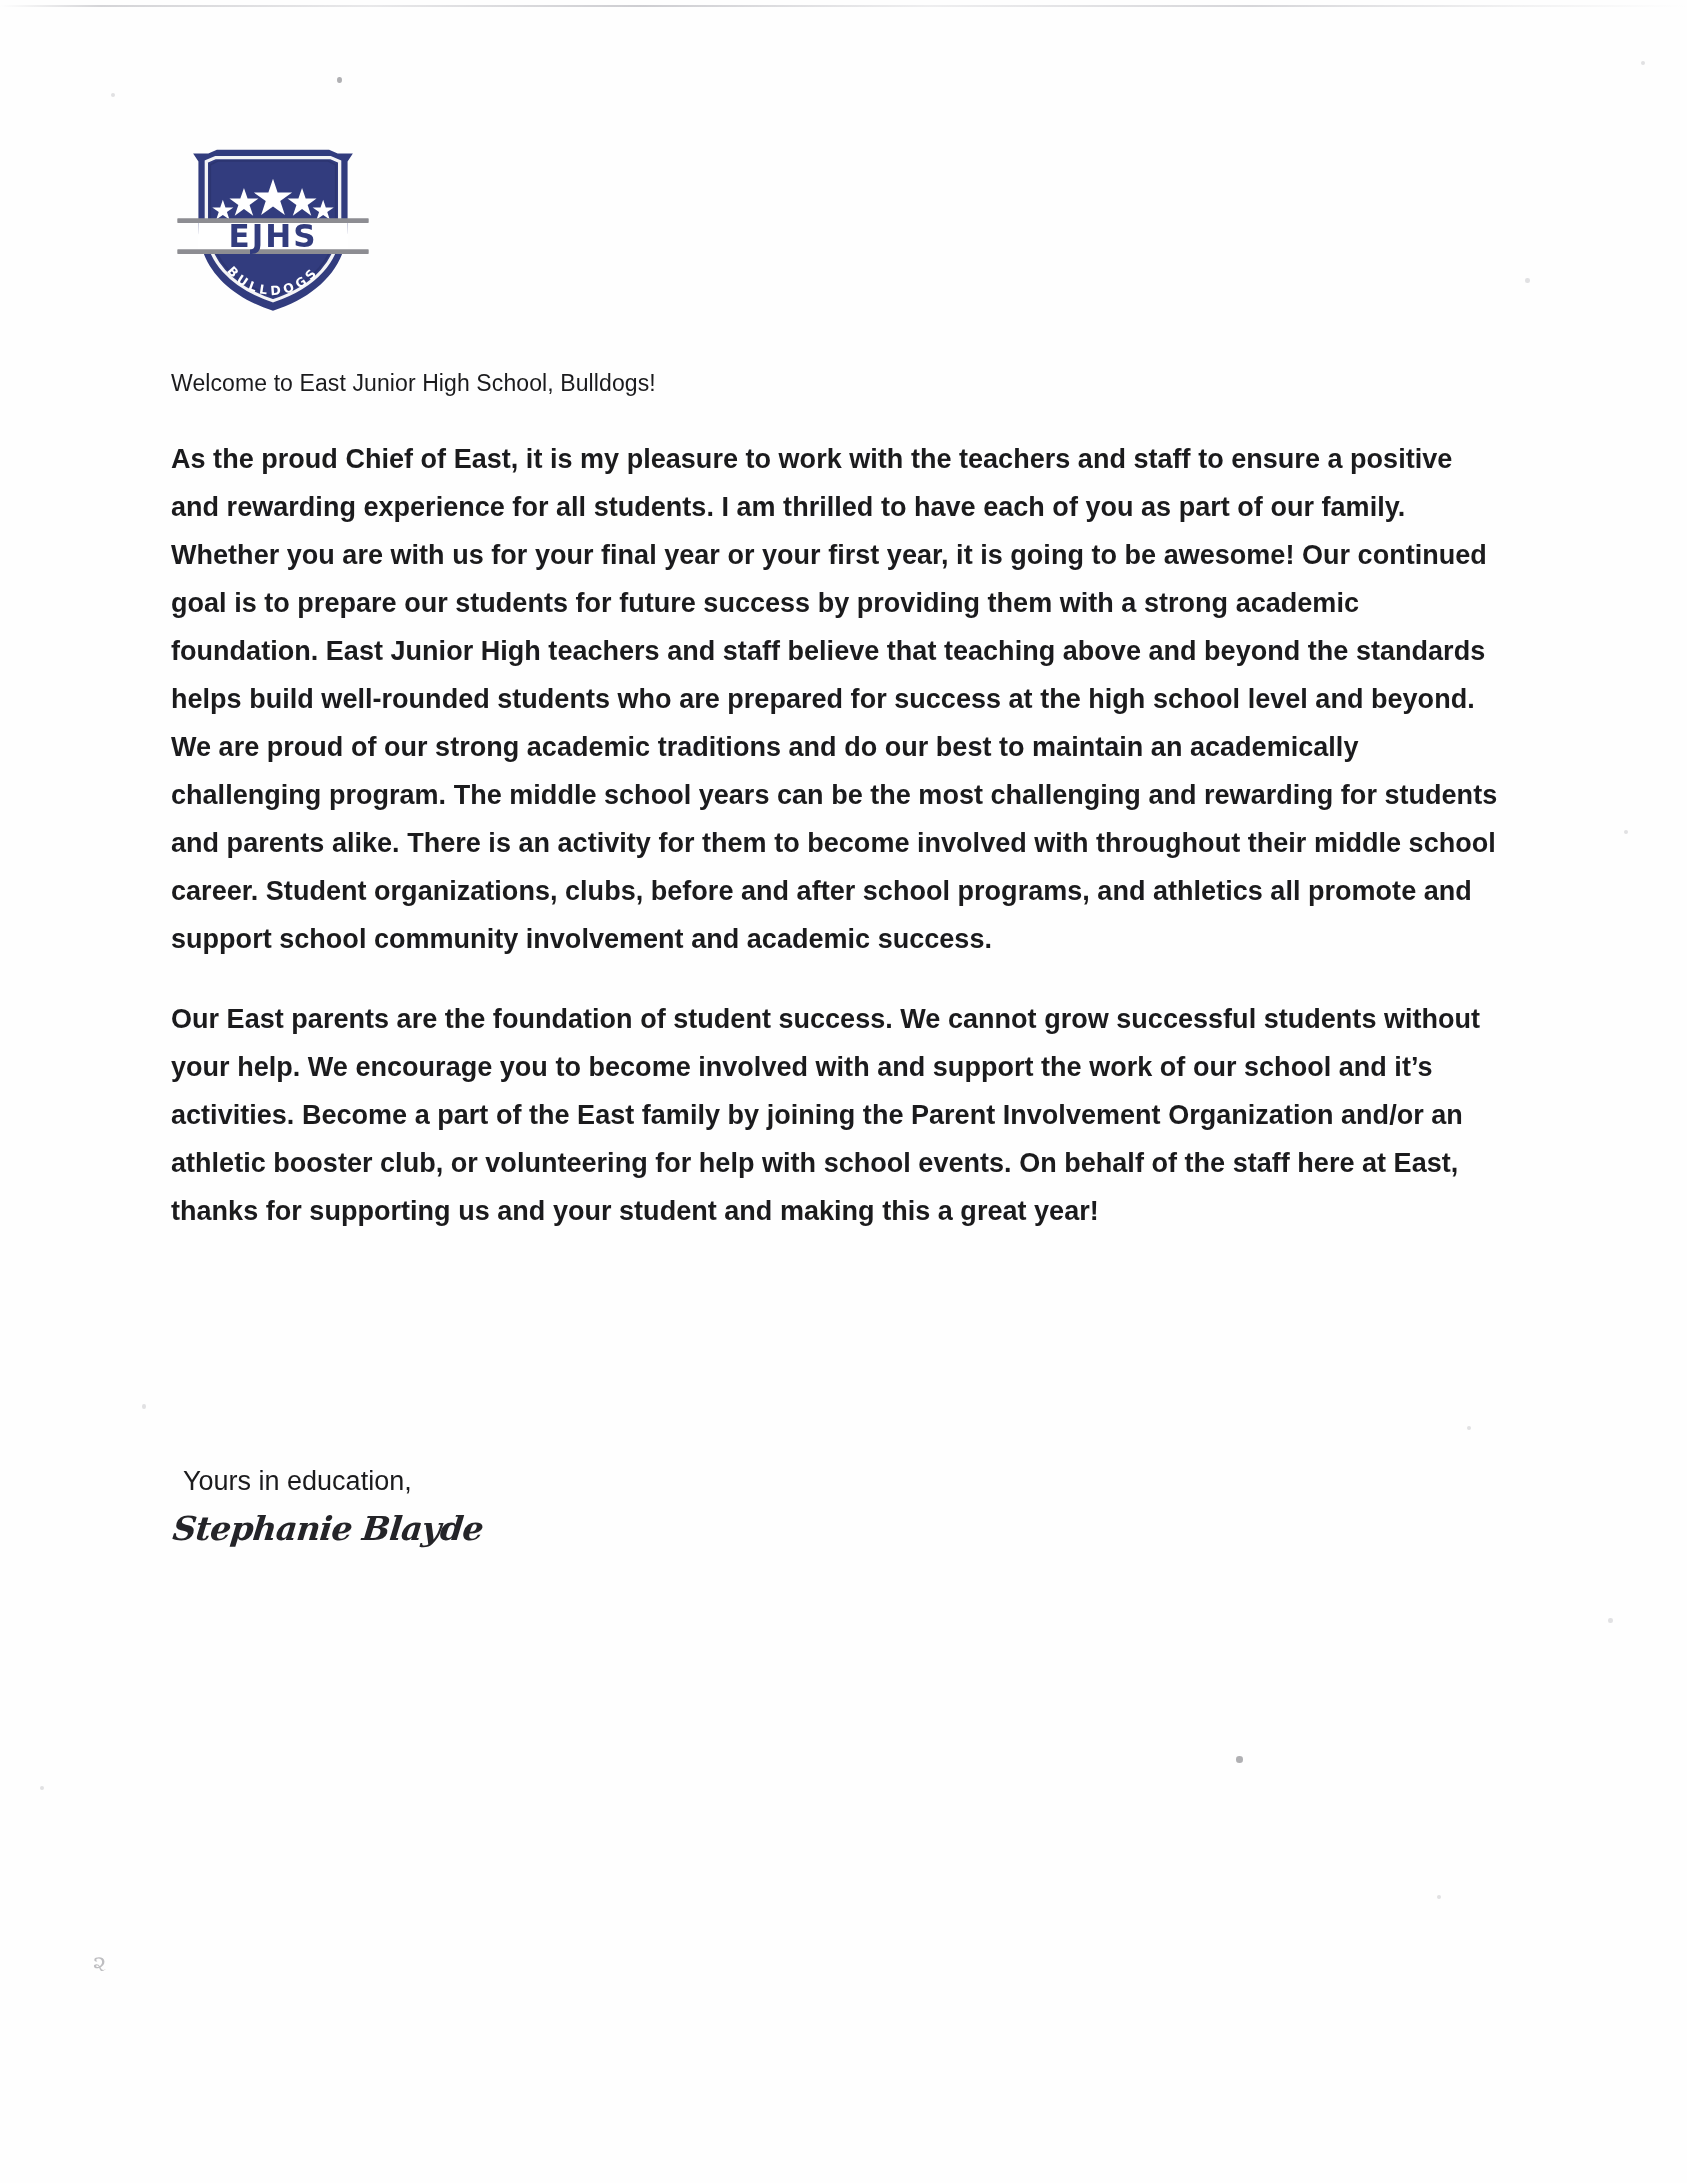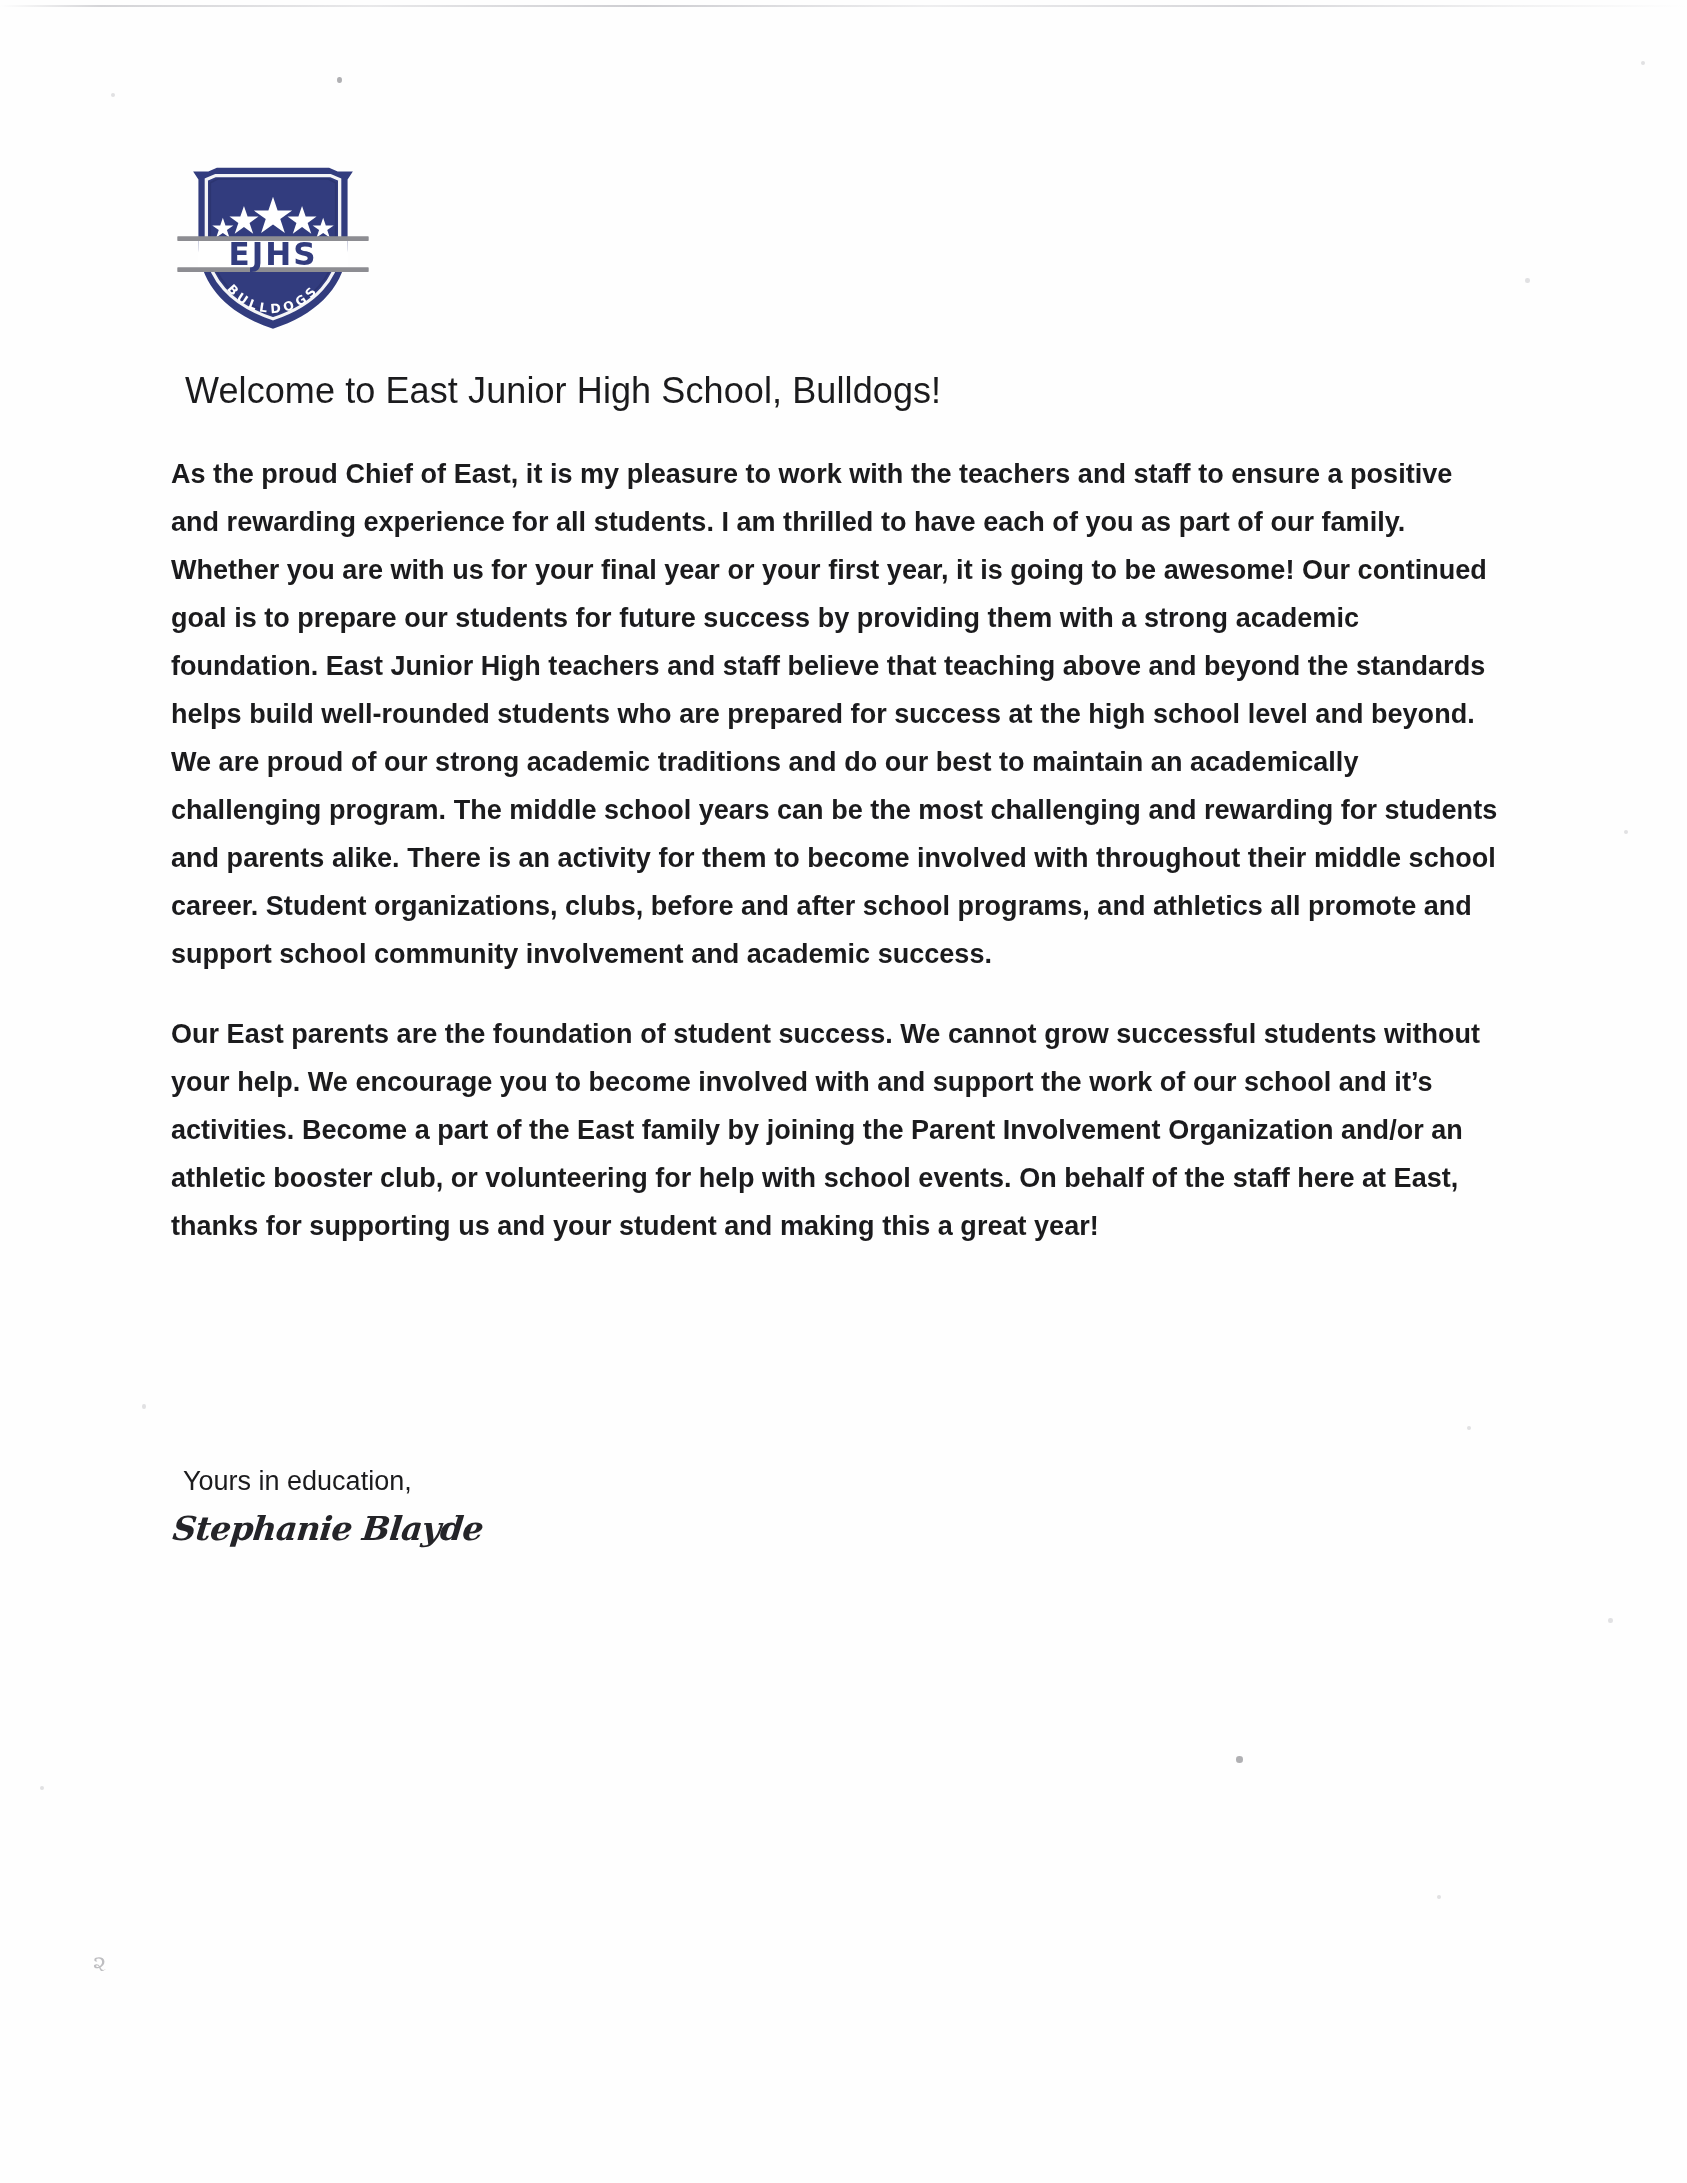--- a/index.html
+++ b/index.html
@@ -49,38 +49,38 @@
     color: #a9a9ad;
     opacity: .75;
     line-height: 1;
     user-select: none;
   }
 
   
   .logo {
     position: absolute;
     left: 177px;
-    top: 165px;
+    top: 147px;
     width: 192px;
     height: 165px;
   }
 
   
   .letter {
     position: absolute;
     left: 171px;
     top: 370px;
     width: 1330px;
     color: #1d1d1f;
   }
   .greeting {
-    font-size: 36px;
+    font-size: 23px;
     line-height: 1.18;
     letter-spacing: 0.1px;
-    margin: 0 0 38px 14px;
+    margin: 0 0 38px 0;
     color: #1b1b1d;
   }
   .para {
     font-size: 27px;
     line-height: 48px;
     letter-spacing: 0.03px;
     margin: 0 0 32px 0;
     color: #1b1b1d;
     white-space: pre-line;
     font-weight: bold;

